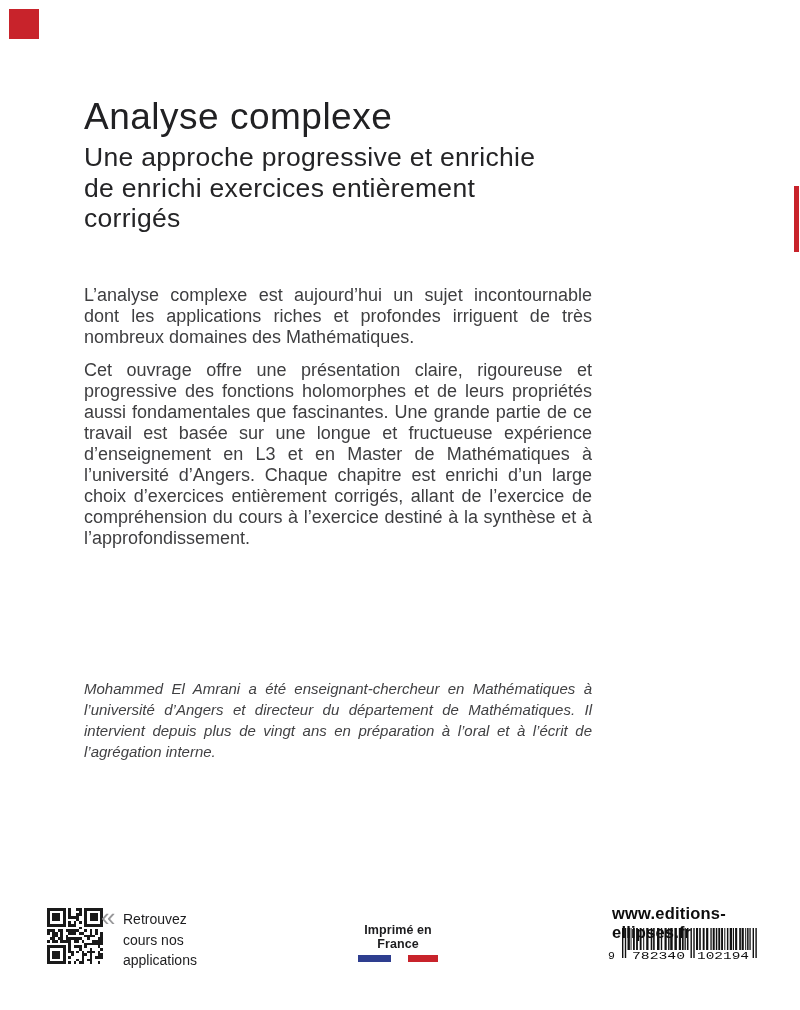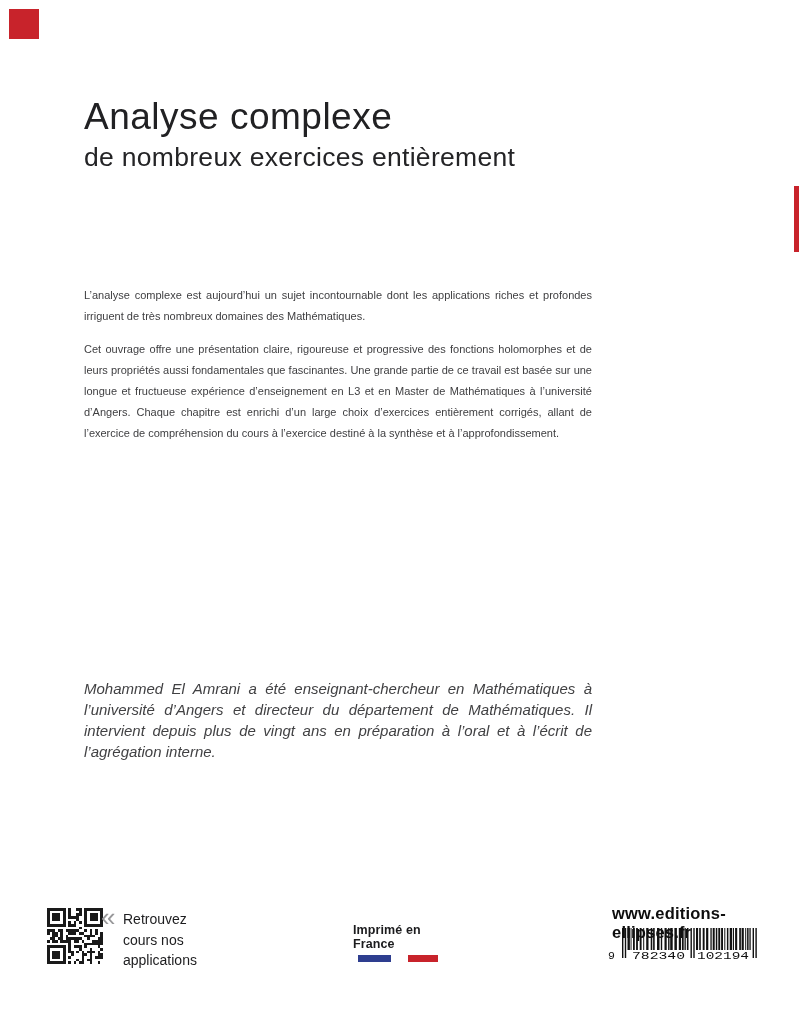--- a/index.html
+++ b/index.html
@@ -17,36 +17,36 @@
     font-size:37px;font-weight:400;letter-spacing:.5px;color:#212123;line-height:1.1;
   }
   .subtitle{
     position:absolute;left:84px;top:142px;
     font-size:26.5px;line-height:30.5px;letter-spacing:.3px;color:#242426;font-weight:400;
   }
 
   
   .copy{
     position:absolute;left:84px;top:285px;width:508px;
-    font-size:11px;line-height:21px;color:#3e3e40;
+    font-size:18px;line-height:21px;color:#3e3e40;
     text-align:justify;hyphens:none;
   }
   .copy p{margin:0 0 12px 0;}
   .bio{
     position:absolute;left:84px;top:678px;width:508px;margin:0;
     font-size:15px;line-height:21px;color:#414143;font-style:italic;
     text-align:justify;hyphens:none;
   }
 
   
   .qr{position:absolute;left:47px;top:908px;width:56px;height:56px;}
   .chev{position:absolute;left:101px;top:904px;font-size:26px;color:#98989a;line-height:1;}
   .qr-caption{position:absolute;left:123px;top:909px;font-size:14px;line-height:20.5px;color:#1d1d1f;}
 
-  .printed{position:absolute;left:353px;top:923px;width:90px;text-align:left;}
+  .printed{position:absolute;left:353px;top:923px;width:90px;text-align:center;}
   .printed-label{font-size:12.5px;font-weight:700;color:#1c1c1e;letter-spacing:.1px;}
   .flag{display:flex;justify-content:center;margin-top:4px;height:7px;}
   .flag .fb{width:33px;background:#2e3e8f;}
   .flag .fw{width:17px;background:#ffffff;}
   .flag .fr{width:30px;background:#c8232b;}
 
   .website{
     position:absolute;left:612px;top:904px;
     font-size:16.5px;font-weight:700;color:#0e0e0e;letter-spacing:.2px;
   }
@@ -57,21 +57,23 @@
 <body>
 
 <div class="page">
 
   <div class="corner-square"></div>
   <div class="edge-strip"></div>
 
   <h1 class="title">Analyse complexe</h1>
 
   <div class="subtitle">
-    <div>de nombreux exercices entièrement</div>
+    <div>Une approche progressive et enrichie</div>
+    <div>de enrichi exercices entièrement</div>
+    <div>corrigés</div>
   </div>
 
   <div class="copy">
     <p>L’analyse complexe est aujourd’hui un sujet incontournable dont les applications riches et profondes irriguent de très nombreux domaines des Mathématiques.</p>
     <p>Cet ouvrage offre une présentation claire, rigoureuse et progressive des fonctions holomorphes et de leurs propriétés aussi fondamentales que fascinantes. Une grande partie de ce travail est basée sur une longue et fructueuse expérience d’enseignement en L3 et en Master de Mathématiques à l’université d’Angers. Chaque chapitre est enrichi d’un large choix d’exercices entièrement corrigés, allant de l’exercice de compréhension du cours à l’exercice destiné à la synthèse et à l’approfondissement.</p>
   </div>
 
   <p class="bio">Mohammed El Amrani a été enseignant-chercheur en Mathématiques à l’université d’Angers et directeur du département de Mathématiques. Il intervient depuis plus de vingt ans en préparation à l’oral et à l’écrit de l’agrégation interne.</p>
 
   <svg class="qr" viewBox="0 0 21 21" shape-rendering="crispEdges" aria-hidden="true">

